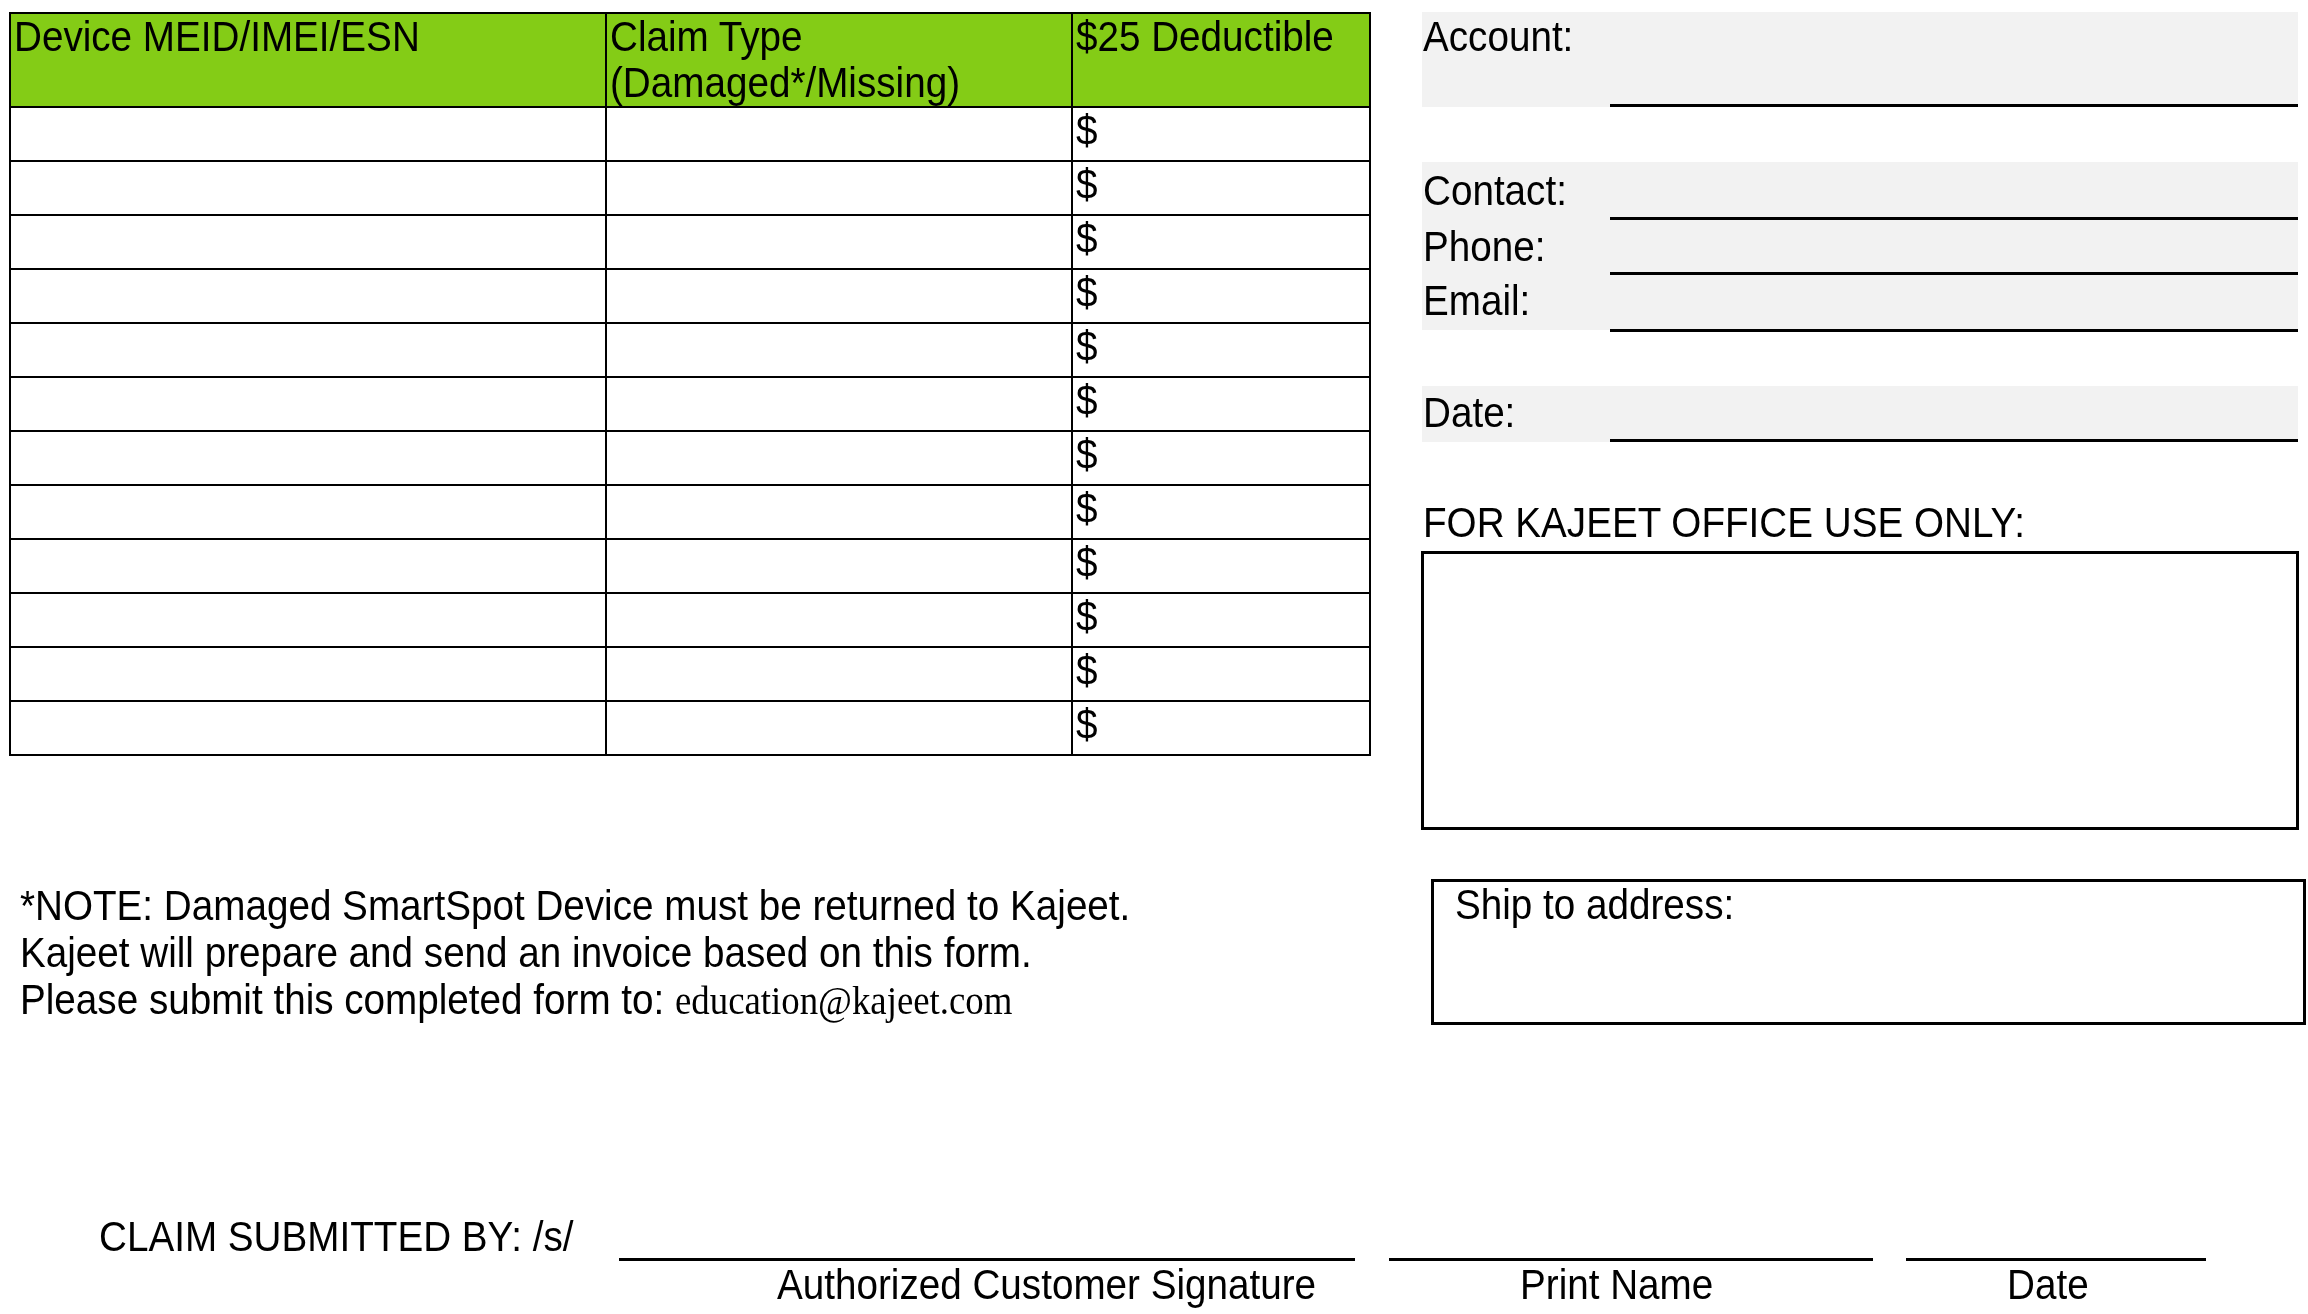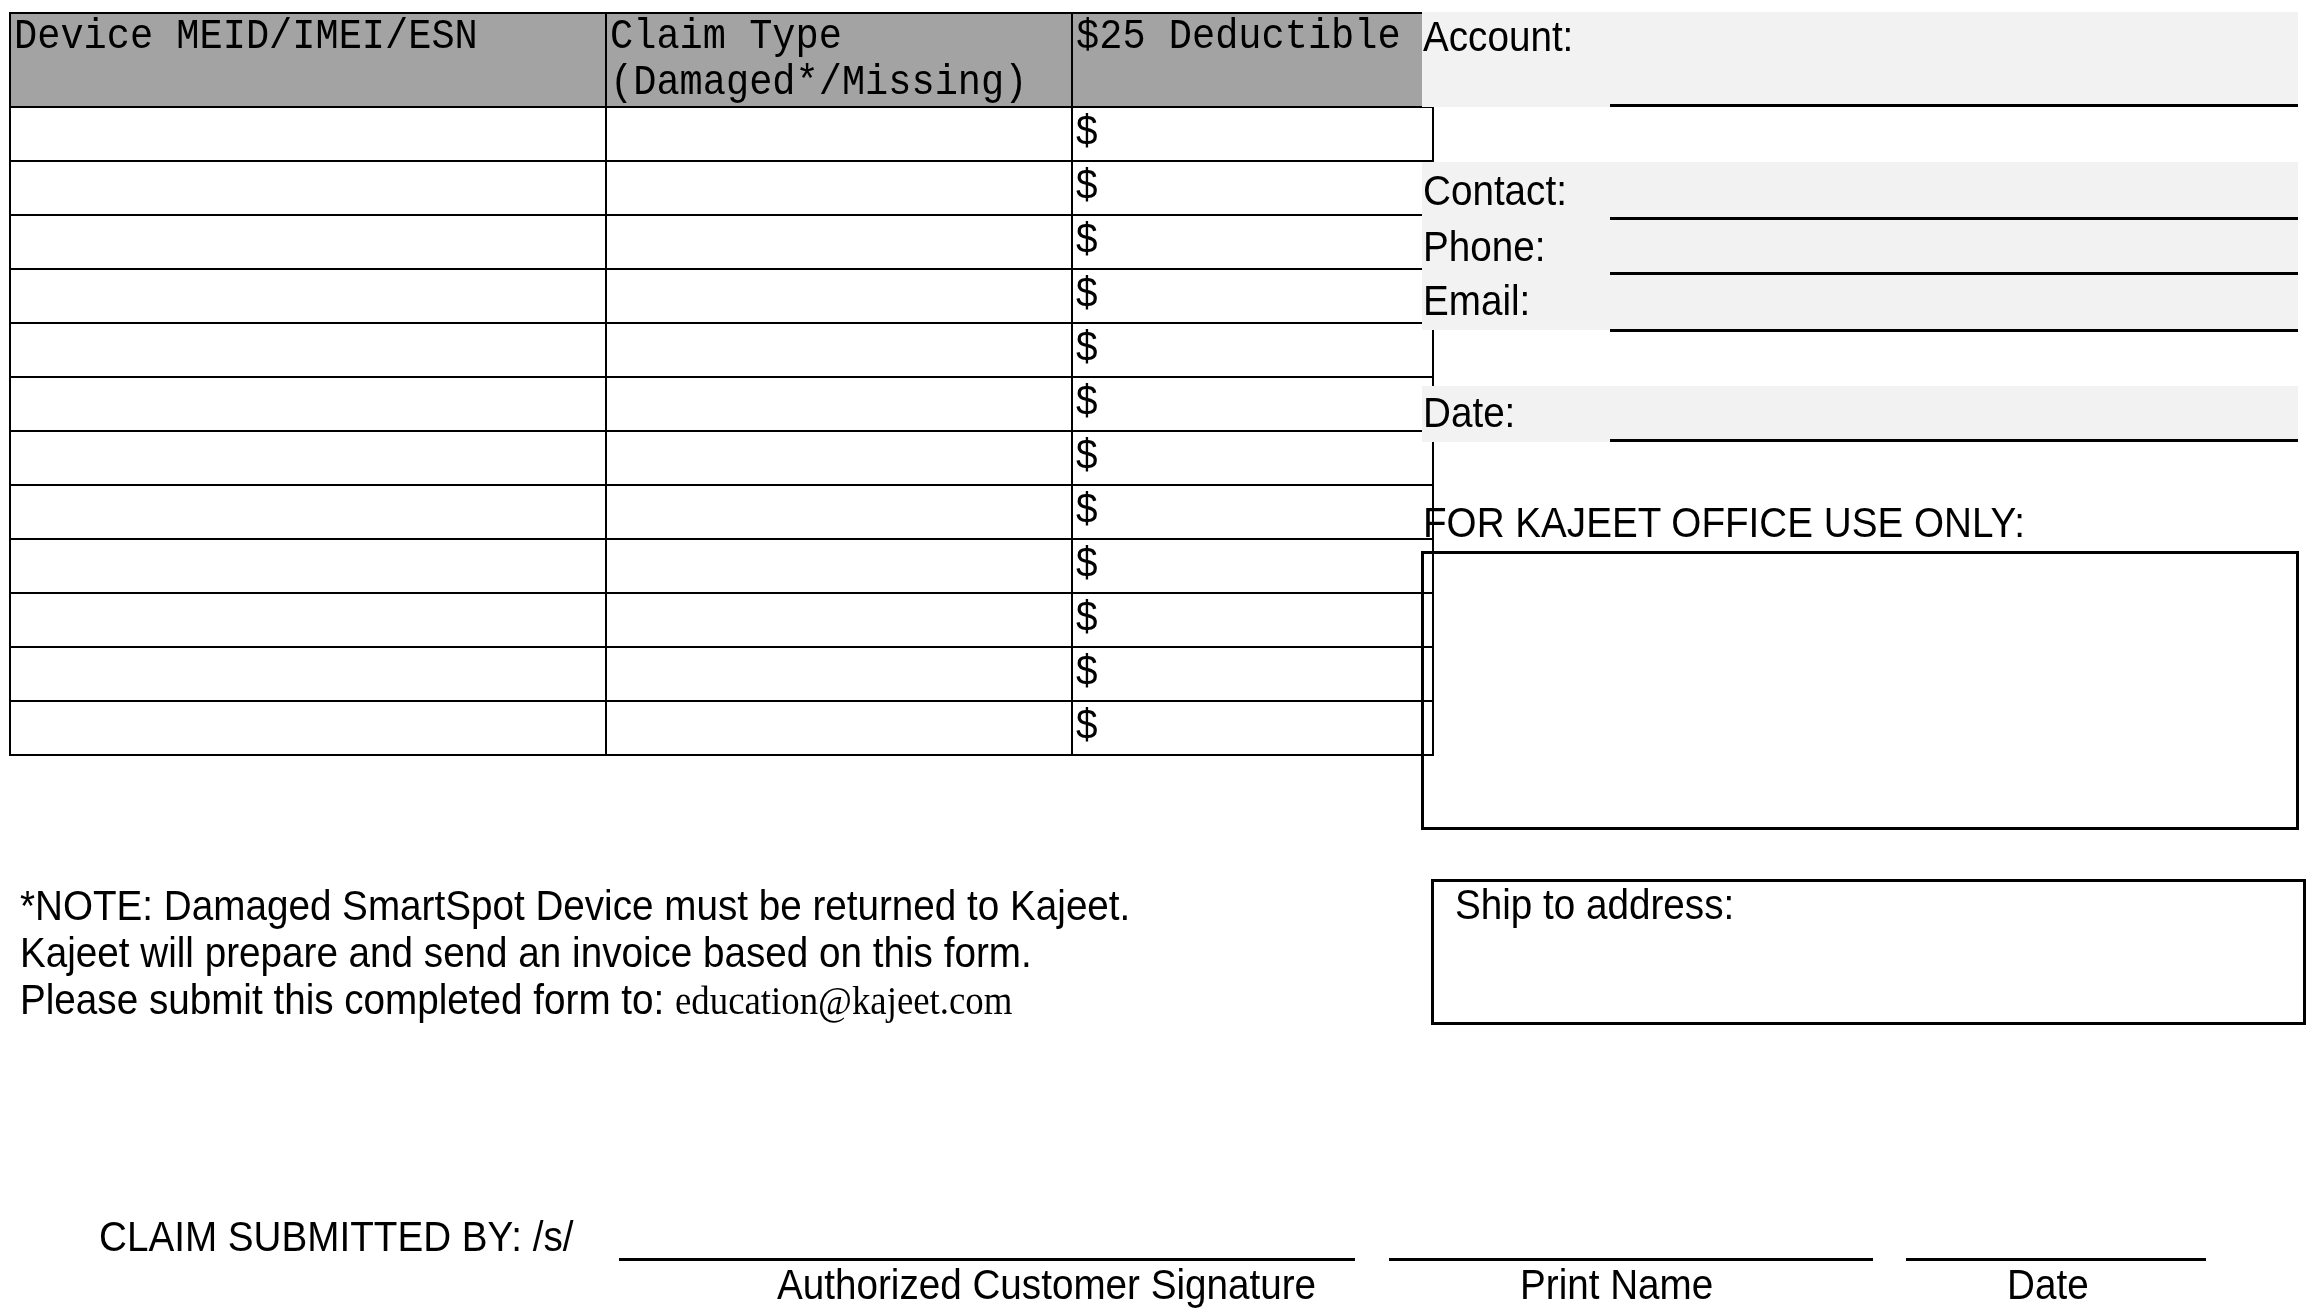--- a/index.html
+++ b/index.html
@@ -1,21 +1,21 @@
 <!DOCTYPE html>
 <html><head>
 <meta charset="utf-8">
 <style>
   html,body{margin:0;padding:0;background:#ffffff;}
   body{width:2308px;height:1314px;position:relative;overflow:hidden;font-family:"Liberation Sans",sans-serif;color:#000;}
   .abs{position:absolute;}
   .txt{font-size:42px;line-height:46px;white-space:nowrap;transform-origin:left top;transform:scaleX(0.92);}
   table.claims{position:absolute;left:9px;top:12px;border-collapse:collapse;}
   table.claims td,table.claims th{border:2.5px solid #000;padding:0 3px;vertical-align:top;font-weight:normal;text-align:left;}
-  table.claims th{background:#a3a3a3;height:91px;font-family:Liberation Mono, monospace;}
+  table.claims th{background:#84cc16;height:91px;}
   table.claims td{height:52px;}
   .c1{width:588px;}
   .c2{width:458px;}
   .c3{width:290px;}
   .cell-text{display:inline-block;font-size:42px;line-height:46px;transform-origin:left top;transform:scaleX(0.92);white-space:nowrap;}
   td.noborder{border:none !important;}
   .shade{background:#f2f2f2;position:absolute;}
   .uline{position:absolute;height:3px;background:#000;}
   .box{position:absolute;border:3px solid #000;box-sizing:border-box;}
   .mono-email{font-family:"Liberation Serif",serif;font-size:40px;}

